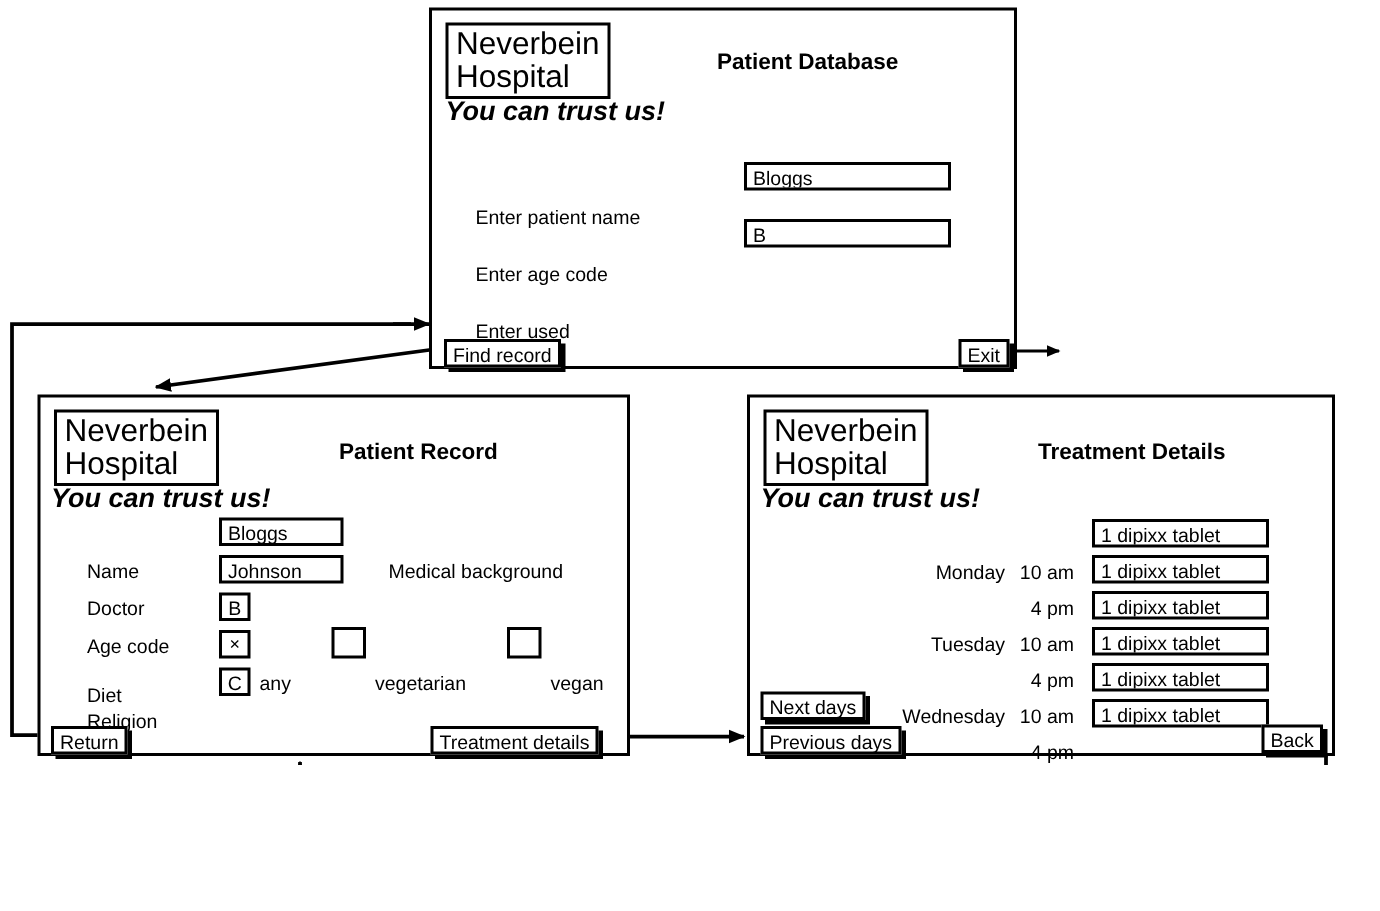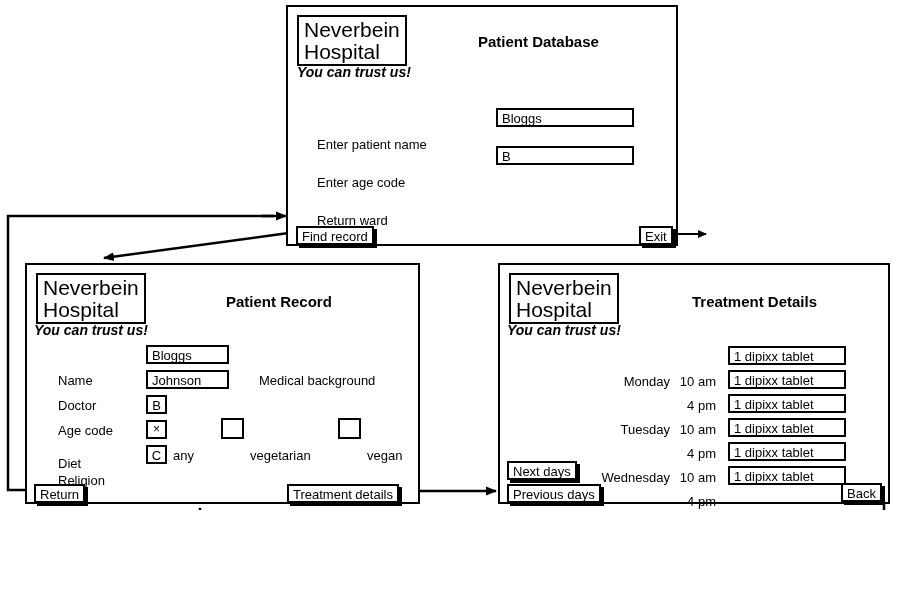--- a/index.html
+++ b/index.html
@@ -35,21 +35,21 @@
     line-height: 22px;
     padding: 2px 5px 1px 5px;
     white-space: nowrap;
     font-weight: 400;
   }
   .logo-line { display: block; }
   .slogan {
     position: absolute;
     font-style: italic;
     font-weight: bold;
-    font-size: 14px;
+    font-size: 18px;
     white-space: nowrap;
   }
   .panel-title {
     position: absolute;
     font-weight: bold;
     font-size: 15px;
     white-space: nowrap;
   }
   .lbl {
     position: absolute;
@@ -168,21 +168,21 @@
     <div class="slogan" style="left:9px; top:57px;">You can trust us!</div>
 
     <div class="panel-title" style="left:190px; top:26px;">Patient Database</div>
 
     <div class="lbl" style="left:29px; top:107px;">Enter patient name</div>
     <div class="field" style="left:208px; top:101px; width:138px; height:19px;">Bloggs</div>
 
     <div class="lbl" style="left:29px; top:145px;">Enter age code</div>
     <div class="field" style="left:208px; top:139px; width:138px; height:19px;">B</div>
 
-    <div class="lbl" style="left:29px; top:183px;">Return ward</div>
+    <div class="lbl" style="left:29px; top:183px;">Enter used</div>
 
     <div class="btn" style="left:8px; top:219px; height:19px;">Find record</div>
     <div class="btn" style="left:351px; top:219px; height:19px;">Exit</div>
   </div>
 
 
   <div class="panel" style="left:25px; top:263px; width:395px; height:241px;">
 
     <div class="logo-box" style="left:9px; top:8px;">
       <span class="logo-line">Neverbein</span>

